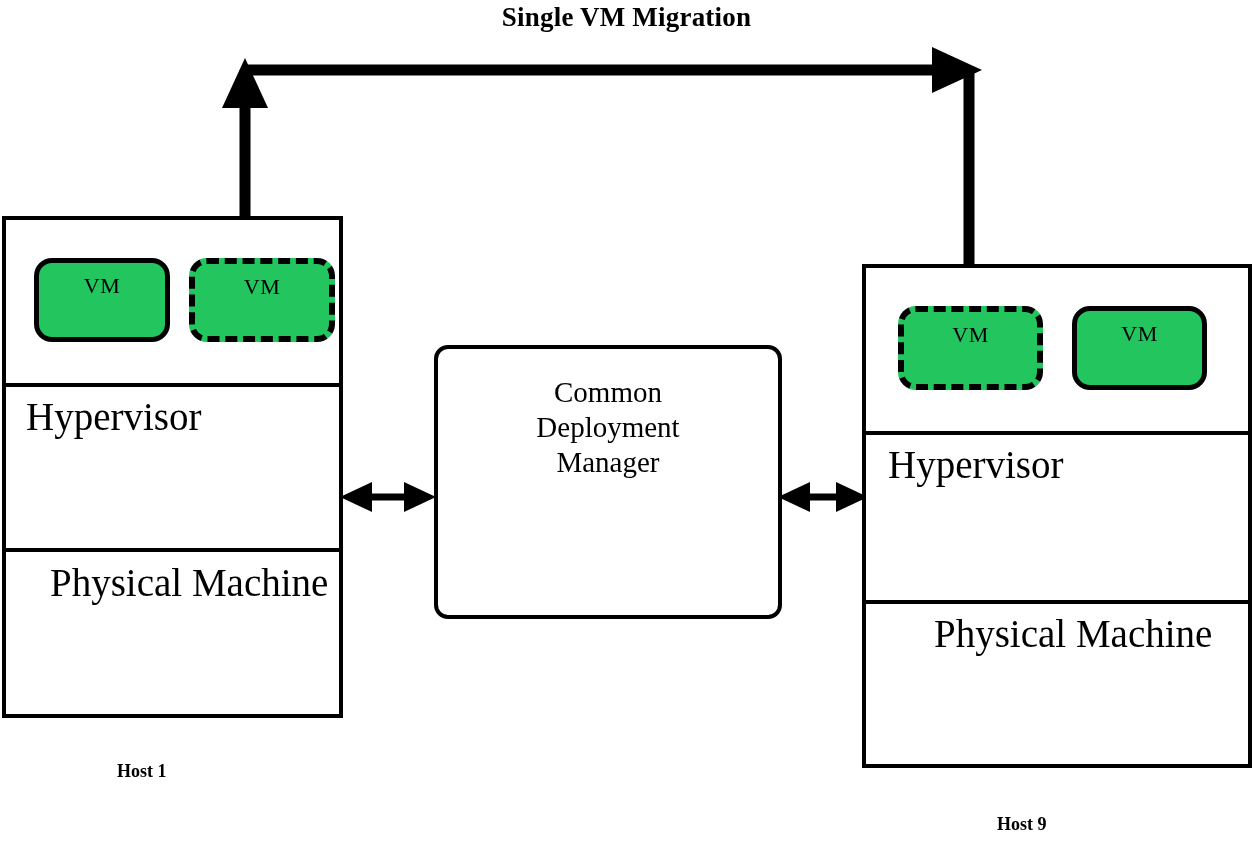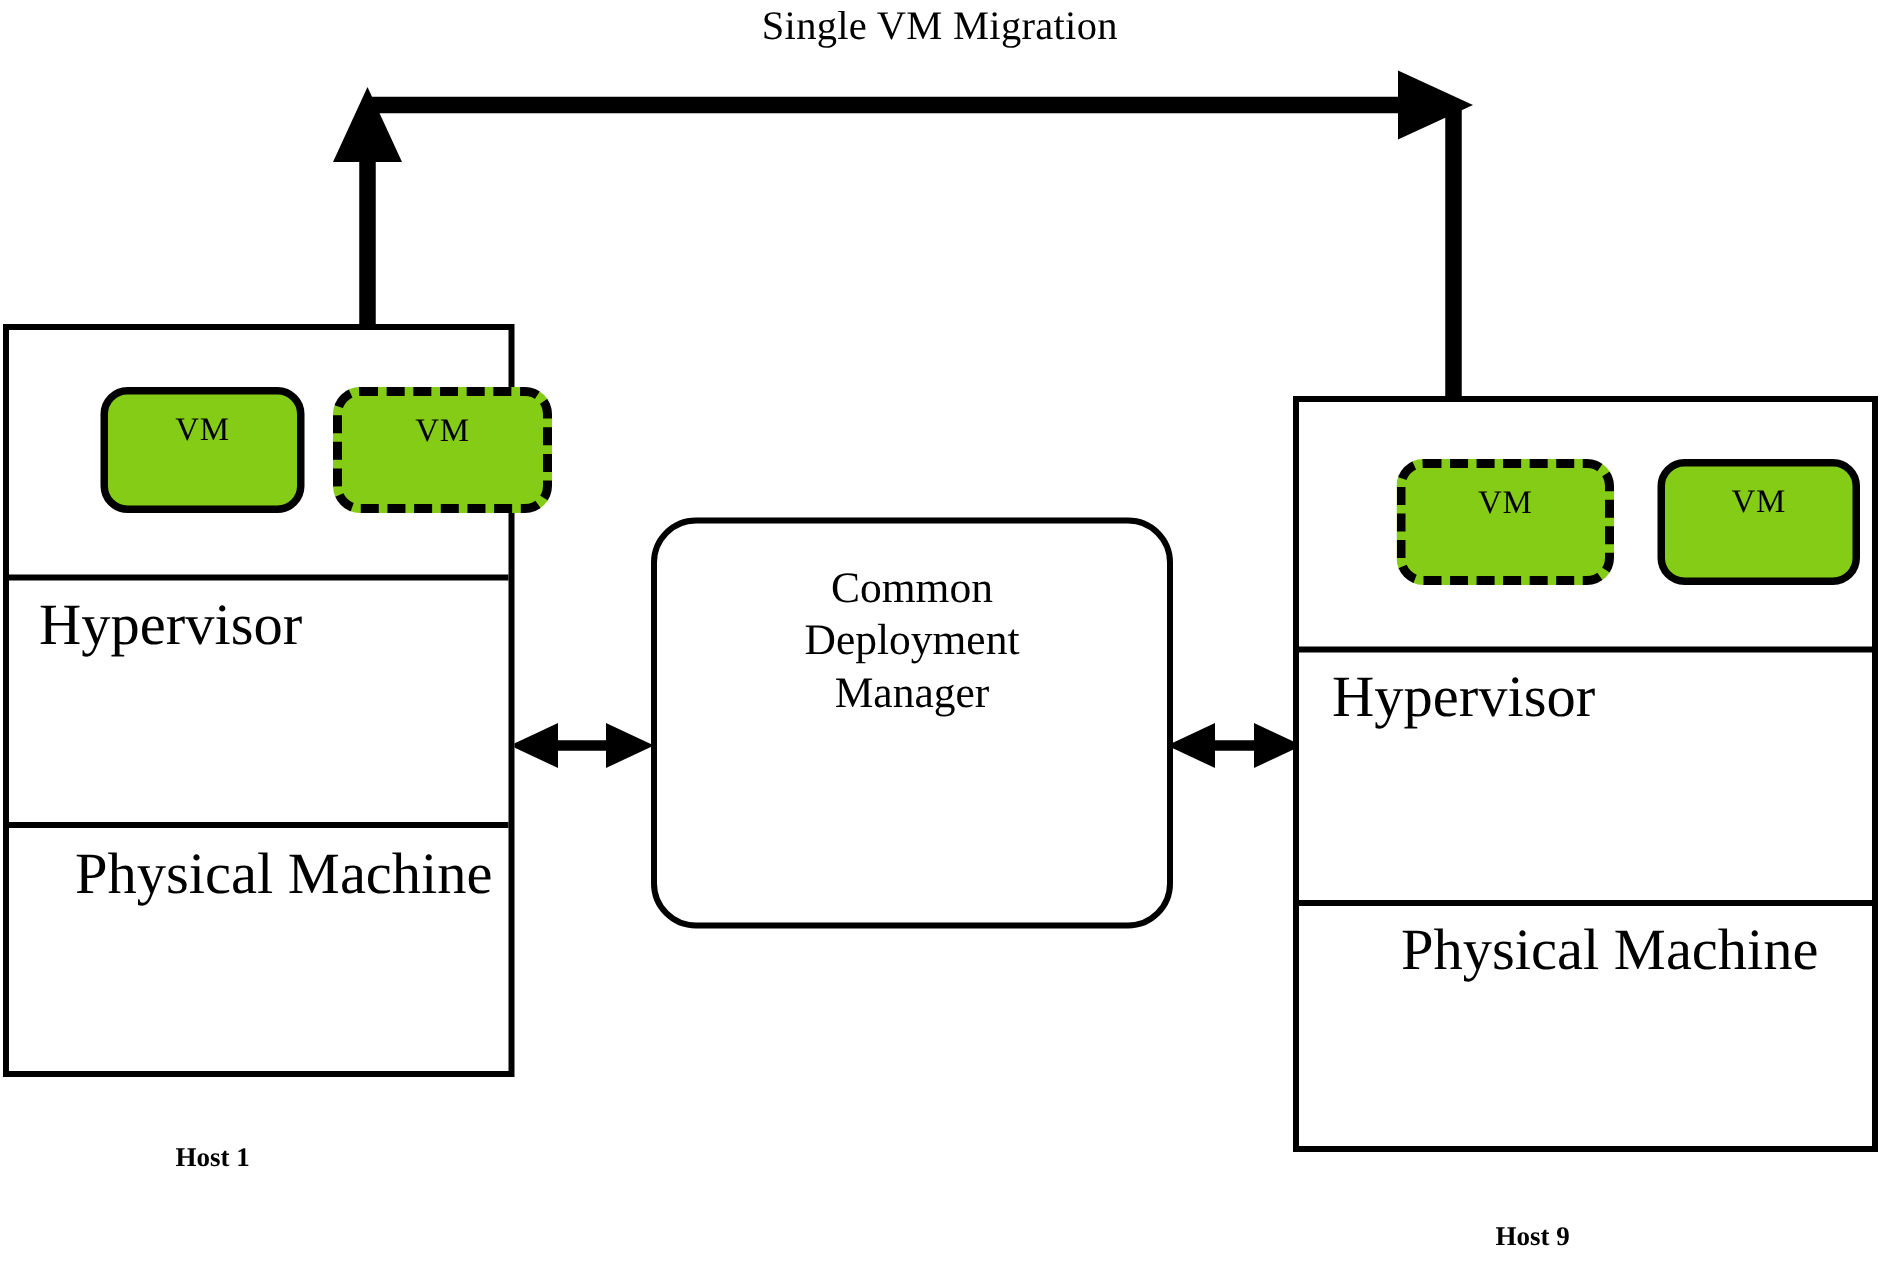--- a/index.html
+++ b/index.html
@@ -18,21 +18,21 @@
     background: #ffffff;
     overflow: hidden;
   }
   .title {
     position: absolute;
     left: 0;
     top: 0;
     width: 1253px;
     text-align: center;
     font-size: 27px;
-    font-weight: normal;
+    font-weight: bold;
     letter-spacing: 0.2px;
     line-height: 34px;
   }
   .host {
     position: absolute;
     box-sizing: border-box;
     border: 4px solid #000;
     background: #fff;
   }
   .divider {
@@ -47,42 +47,41 @@
     font-size: 39px;
     line-height: 34px;
     white-space: nowrap;
   }
   .vm {
     position: absolute;
     box-sizing: border-box;
     display: flex;
     align-items: flex-start;
     justify-content: center;
-    background: #84cc16;
-    margin-left: 33px;
+    background: #22c55e;
   }
   .vm-solid {
     border: 5px solid #000;
     border-radius: 18px;
   }
   .vm-dashed {
     border: 6px dashed #000;
     border-radius: 18px;
   }
   .vm-label {
     font-size: 22px;
     line-height: 26px;
     margin-top: 10px;
     letter-spacing: 0.5px;
   }
   .manager {
     position: absolute;
     box-sizing: border-box;
     border: 4px solid #000;
-    border-radius: 30px;
+    border-radius: 14px;
     background: #fff;
     display: flex;
     justify-content: center;
   }
   .manager-label {
     font-size: 29px;
     line-height: 35px;
     text-align: center;
     margin-top: 26px;
     white-space: pre-line;

